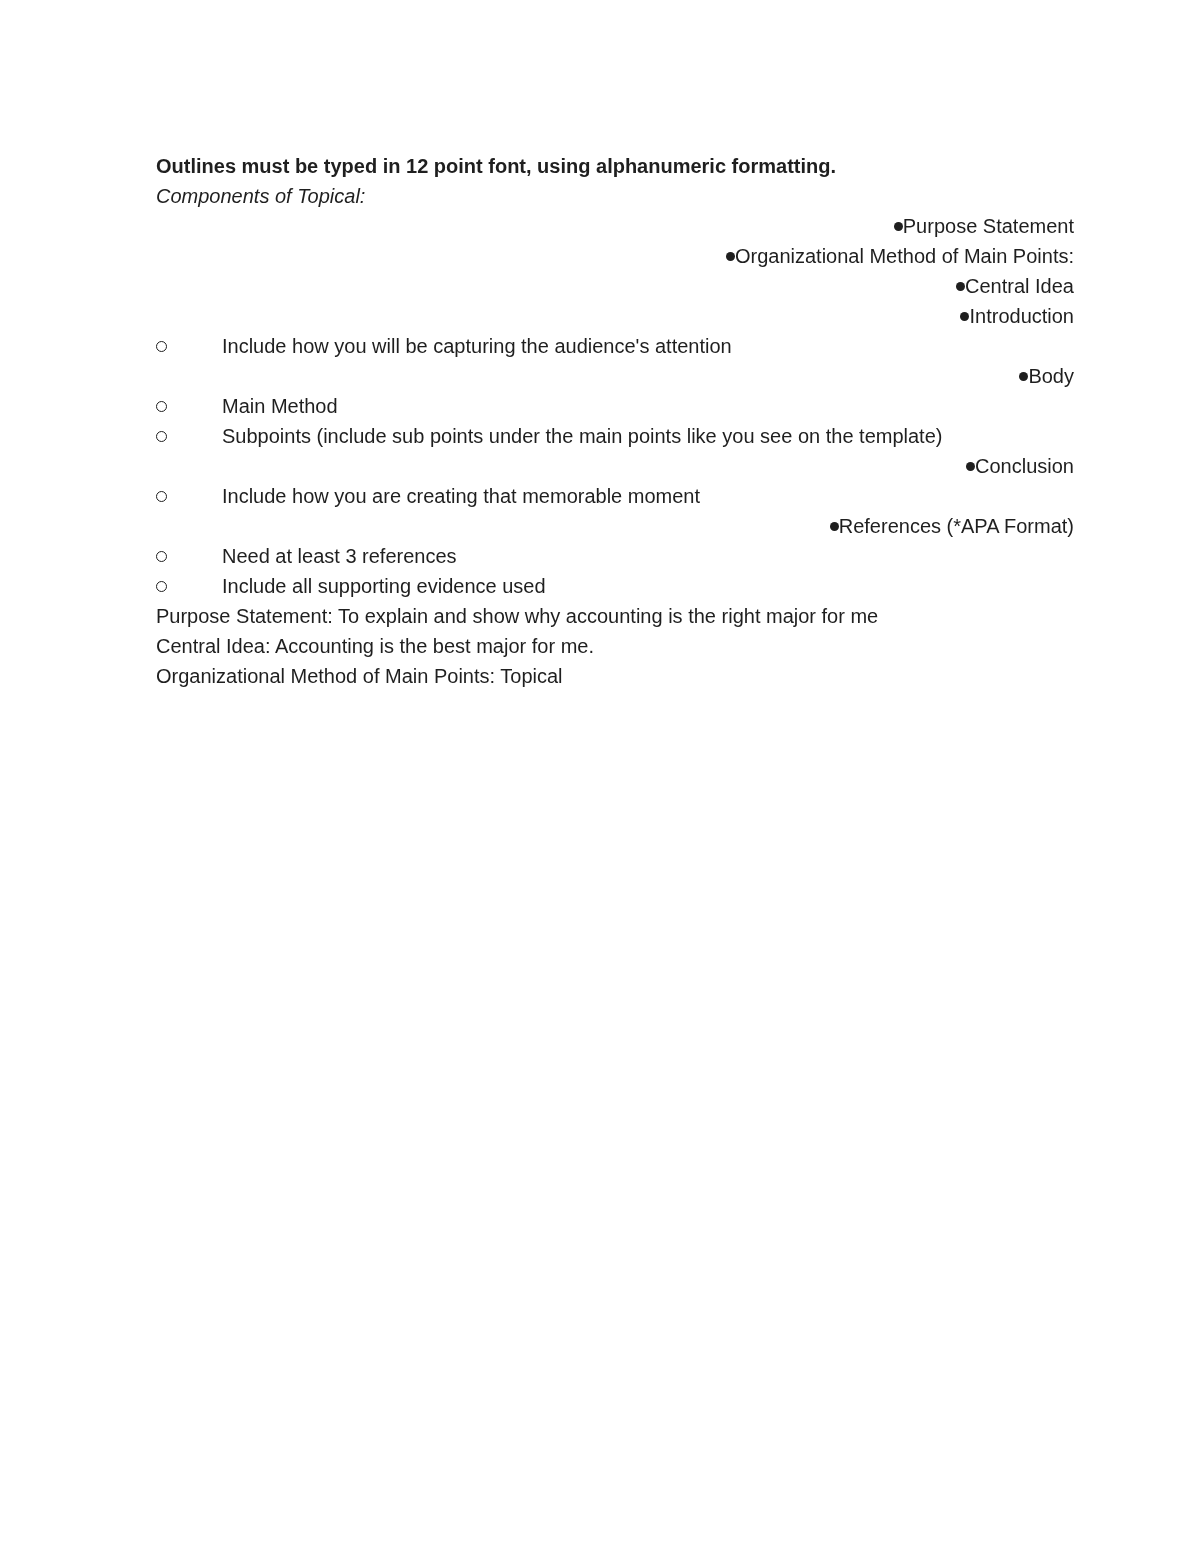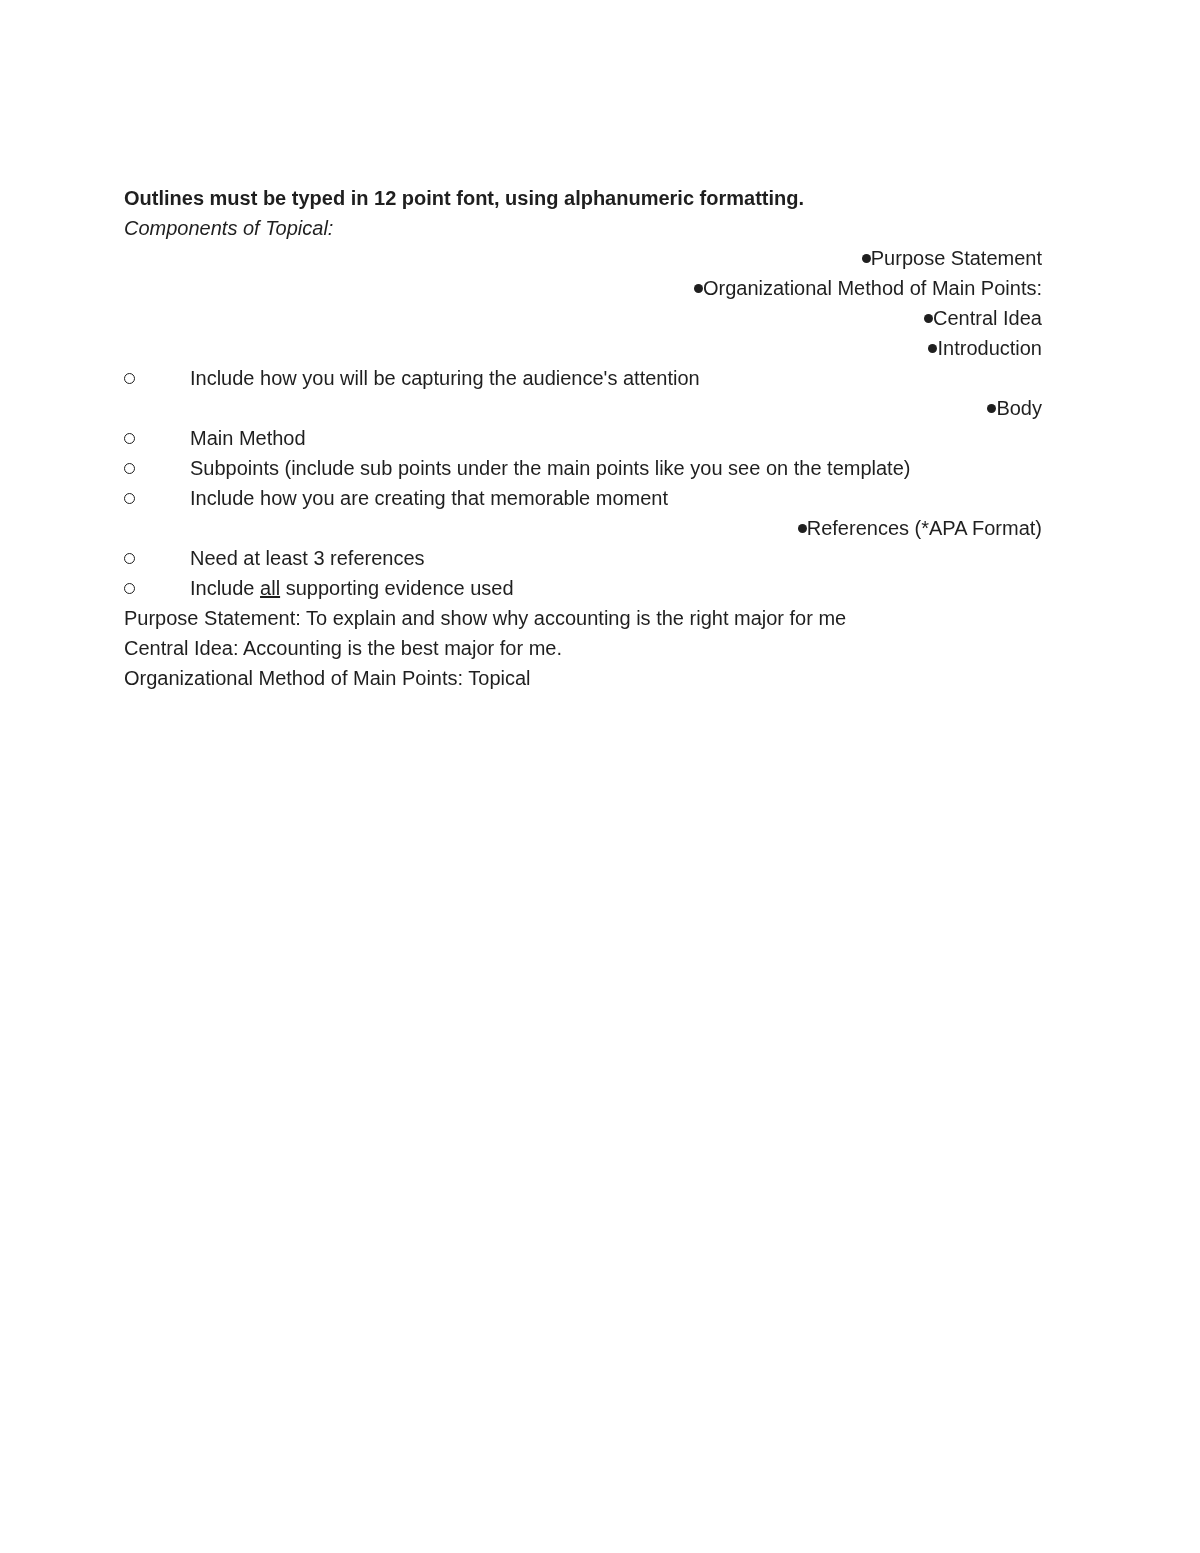--- a/index.html
+++ b/index.html
@@ -9,26 +9,25 @@
     height: 1553px;
     background: #ffffff;
     font-family: "Liberation Sans", sans-serif;
     font-size: 20px;
     line-height: 30px;
     color: #1f1f1f;
     overflow: hidden;
   }
   .content {
     position: absolute;
-    left: 124px;
+    left: 156px;
     top: 151px;
     width: 918px;
     display: flex;            
     flex-direction: column;
-    margin-top: 32px;
   }
   .content p, .content div.li { margin: 0; }
 
   .title   { font-weight: bold;  margin: 0 0 23px 0; }
   .subtitle{ font-style: italic; margin: 0 0 24px 0; }
 
   .li  { margin-bottom: 25px; }
   .li1 { margin-left: 110px; text-align: right; }
   .li2 { margin-left: 215px; }
 
@@ -48,21 +47,21 @@
   .stmt1 { margin: 48px 0 23px 0; }
   .stmt2 { margin: 0 0 18px 0; }
   .stmt3 { margin: 0; }
 
   .numbered { margin-top: 78px; }
   .n1 { margin-left: 33px; }
   .n2 { margin-left: 106px; }
   .n3 { margin-left: 210px; text-indent: 141px; margin-top: 23px; }
   .num { display: inline-block; width: 37px; }
   .gap { display: inline-block; width: 38px; }
-  .u { text-decoration: underline; }
+  .u { }
 </style>
 </head>
 <body>
 
 <div class="page">
   <div class="content">
 
     <p class="title">Outlines must be typed in 12 point font, using alphanumeric formatting.</p>
     <p class="subtitle">Components of Topical:</p>
 
@@ -91,20 +90,23 @@
     </div>
 
     <div class="li li2">
       <span class="b2"><span class="ring"></span></span><span>Main Method</span>
     </div>
 
     <div class="li li2">
       <span class="b2"><span class="ring"></span></span><span>Subpoints (include sub points under the main points like you see on the template)</span>
     </div>
 
+    <div class="li li1">
+      <span class="b1"><span class="dot"></span></span><span>Conclusion</span>
+    </div>
 
     <div class="li li2">
       <span class="b2"><span class="ring"></span></span><span>Include how you are creating that memorable moment</span>
     </div>
 
     <div class="li li1">
       <span class="b1"><span class="dot"></span></span><span>References (*APA Format)</span>
     </div>
 
     <div class="li li2">

